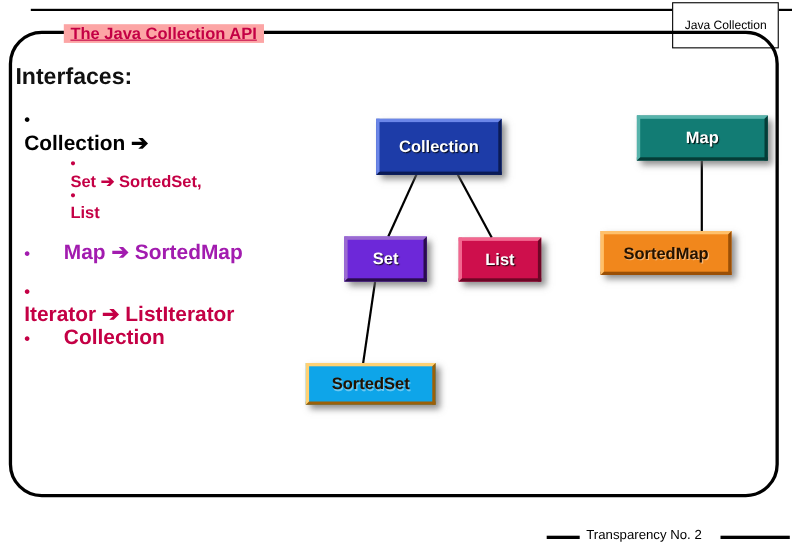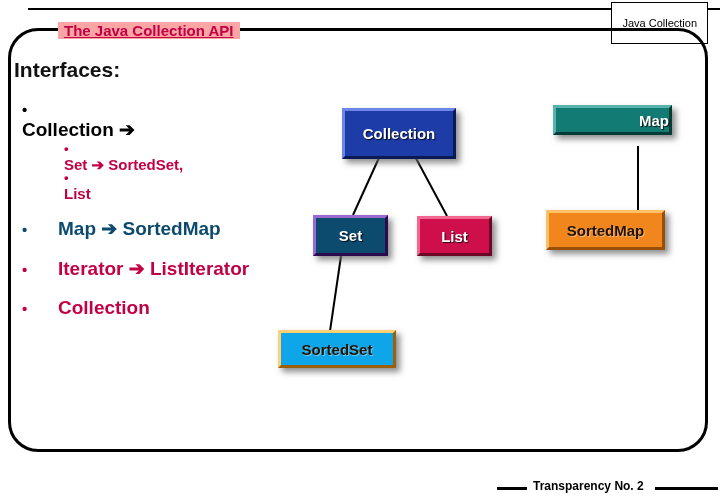--- a/index.html
+++ b/index.html
@@ -37,46 +37,46 @@
   }
   
   .b{position:absolute;display:flex;align-items:baseline;color:#c40045;font-weight:bold;white-space:nowrap;}
   .b .dot{display:inline-block;text-align:left;}
   .b .dot::before{content:"\2022";}
   .l1{left:22px;font-size:19px;}
   .l1 .dot{width:36px;font-size:15px;}
   .l2{left:64px;font-size:15px;flex-direction:column;}
   .l2 .dot{width:30px;font-size:13px;}
   .b1{top:101px;} .b2{top:141px;} .b3{top:170px;}
-  .b4{top:217px;} .b5{top:257px;} .b6{top:297px;}
+  .b4{top:217px;} .b5{top:257px;flex-direction:column;} .b6{top:297px;}
   
   .edges{position:absolute;left:0;top:0;width:720px;height:498px;pointer-events:none;}
   .edges line{stroke:#000;stroke-width:2;}
   .node{
     position:absolute;box-sizing:border-box;
     display:flex;align-items:center;justify-content:center;
     border:3px solid;
     box-shadow:4px 4px 6px rgba(105,105,105,0.75);
     font-weight:bold;font-size:15px;
   }
   .node .nl{text-shadow:1px 1px 1px rgba(0,0,0,0.85);}
   .node.lighttext .nl{text-shadow:1px 1px 0 rgba(255,255,255,0.4);}
   .pos-collection{left:342px;top:108px;width:114px;height:51px;}
-  .pos-map{left:553px;top:105px;width:119px;height:30px;justify-content:flex-end;}
+  .pos-map{left:579px;top:105px;width:119px;height:41px;}
   .pos-set{left:313px;top:215px;width:75px;height:41px;}
   .pos-list{left:417px;top:216px;width:75px;height:40px;}
   .pos-sortedset{left:278px;top:330px;width:118px;height:38px;}
   .pos-sortedmap{left:546px;top:210px;width:119px;height:40px;}
   
   .f-line{position:absolute;height:3px;background:#000;}
   .f-left{left:497px;top:487px;width:30px;}
   .f-right{left:655px;top:487px;width:63px;}
   .footer{
     position:absolute;left:533px;top:479px;
-    font-size:12px;font-weight:bold;color:#000;
+    font-size:12px;font-weight:normal;color:#000;
   }
 </style>
 </head>
 <body>
 
 <div class="slide">
 
   <div class="top-line"></div>
   <div class="corner">Java Collection</div>
 
@@ -90,21 +90,21 @@
     <span>Collection ➔</span>
   </div>
   <div class="b l2 b2" style="color: rgb(196, 0, 69);">
     <span class="dot"></span>
     <span>Set ➔ SortedSet,</span>
   </div>
   <div class="b l2 b3" style="color: rgb(196, 0, 69);">
     <span class="dot"></span>
     <span>List</span>
   </div>
-  <div class="b l1 b4" style="color: #0c4a6e;">
+  <div class="b l1 b4" style="color: #a21caf;">
     <span class="dot"></span>
     <span>Map ➔ SortedMap</span>
   </div>
   <div class="b l1 b5" style="color: rgb(196, 0, 69);">
     <span class="dot"></span>
     <span>Iterator ➔ ListIterator</span>
   </div>
   <div class="b l1 b6" style="color: rgb(196, 0, 69);">
     <span class="dot"></span>
     <span>Collection</span>
@@ -116,21 +116,21 @@
     <line x1="341" y1="256" x2="330" y2="331"></line>
     <line x1="638" y1="146" x2="638" y2="211"></line>
   </svg>
 
   <div class="node pos-collection" style="background: rgb(29, 60, 168); border-color: rgb(107, 134, 232) rgb(10, 26, 85) rgb(10, 26, 85) rgb(107, 134, 232); color: rgb(255, 255, 255);">
     <span class="nl">Collection</span>
   </div>
   <div class="node pos-map" style="background: rgb(18, 124, 116); border-color: rgb(87, 179, 171) rgb(5, 60, 55) rgb(5, 60, 55) rgb(87, 179, 171); color: rgb(255, 255, 255);">
     <span class="nl">Map</span>
   </div>
-  <div class="node pos-set" style="background: #0c4a6e; border-color: rgb(154, 106, 208) rgb(42, 12, 78) rgb(42, 12, 78) rgb(154, 106, 208); color: rgb(255, 255, 255); text-align: right;">
+  <div class="node pos-set" style="background: #6d28d9; border-color: rgb(154, 106, 208) rgb(42, 12, 78) rgb(42, 12, 78) rgb(154, 106, 208); color: rgb(255, 255, 255); text-align: right;">
     <span class="nl">Set</span>
   </div>
   <div class="node pos-list" style="background: rgb(206, 15, 76); border-color: rgb(242, 103, 143) rgb(110, 6, 38) rgb(110, 6, 38) rgb(242, 103, 143); color: rgb(255, 255, 255);">
     <span class="nl">List</span>
   </div>
   <div class="node lighttext pos-sortedset" style="background: #0ea5e9; border-color: rgb(255, 209, 115) rgb(156, 96, 8) rgb(156, 96, 8) rgb(255, 209, 115); color: rgb(36, 18, 0);">
     <span class="nl">SortedSet</span>
   </div>
   <div class="node lighttext pos-sortedmap" style="background: rgb(241, 135, 28); border-color: rgb(255, 192, 106) rgb(154, 79, 6) rgb(154, 79, 6) rgb(255, 192, 106); color: rgb(36, 18, 0);">
     <span class="nl">SortedMap</span>

